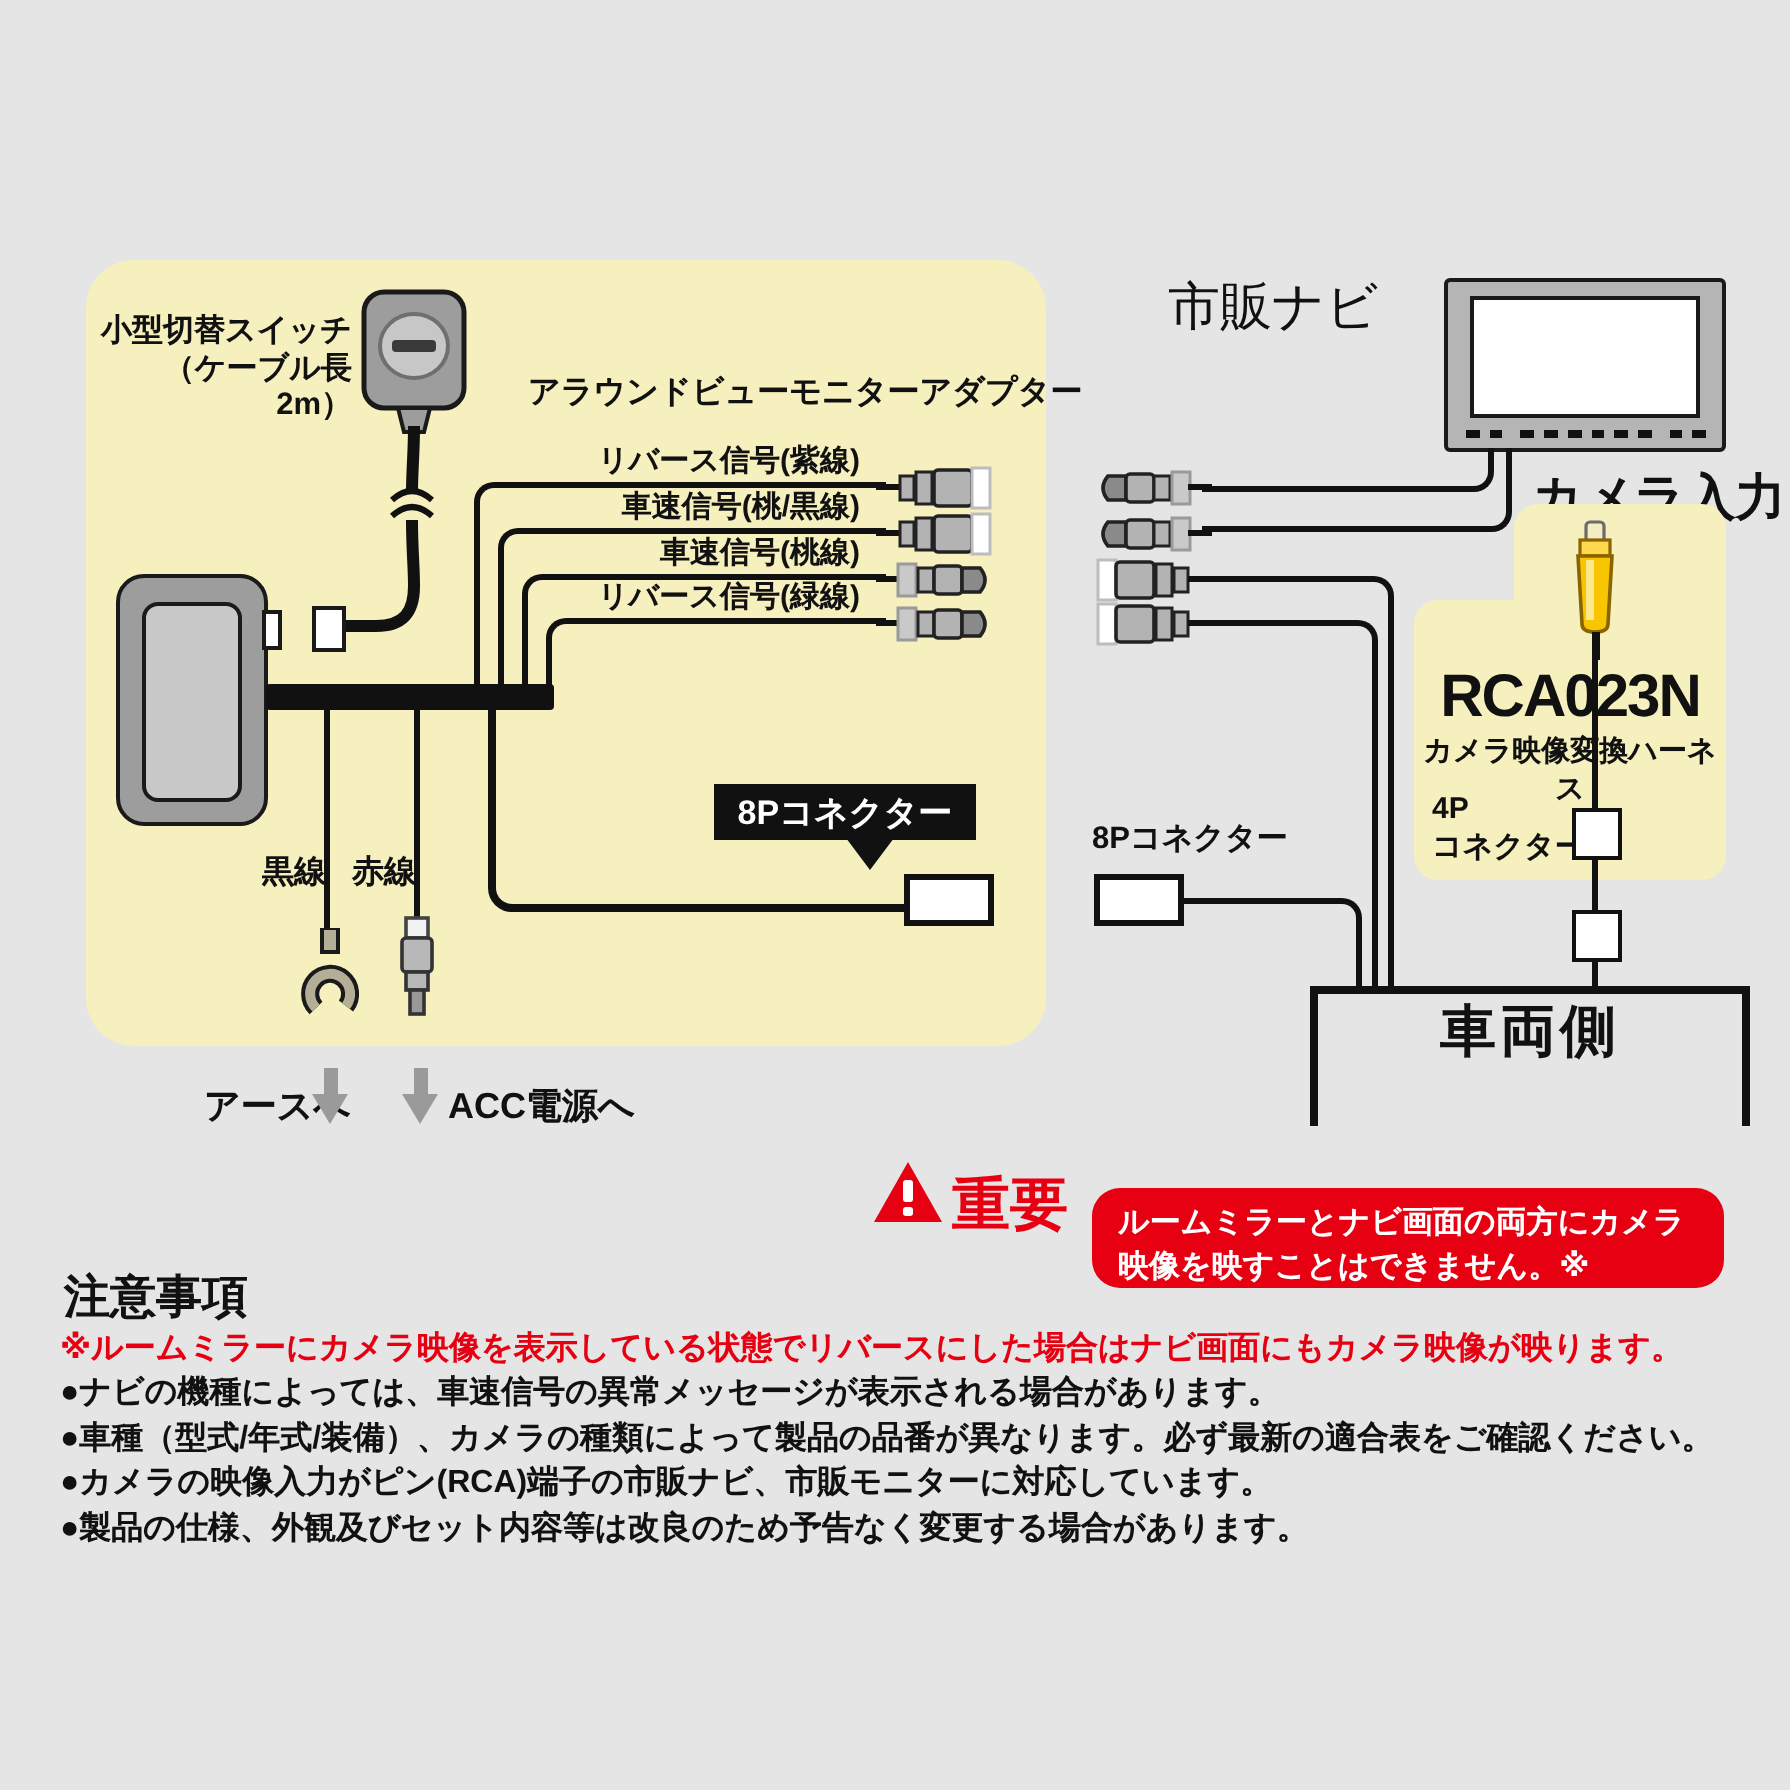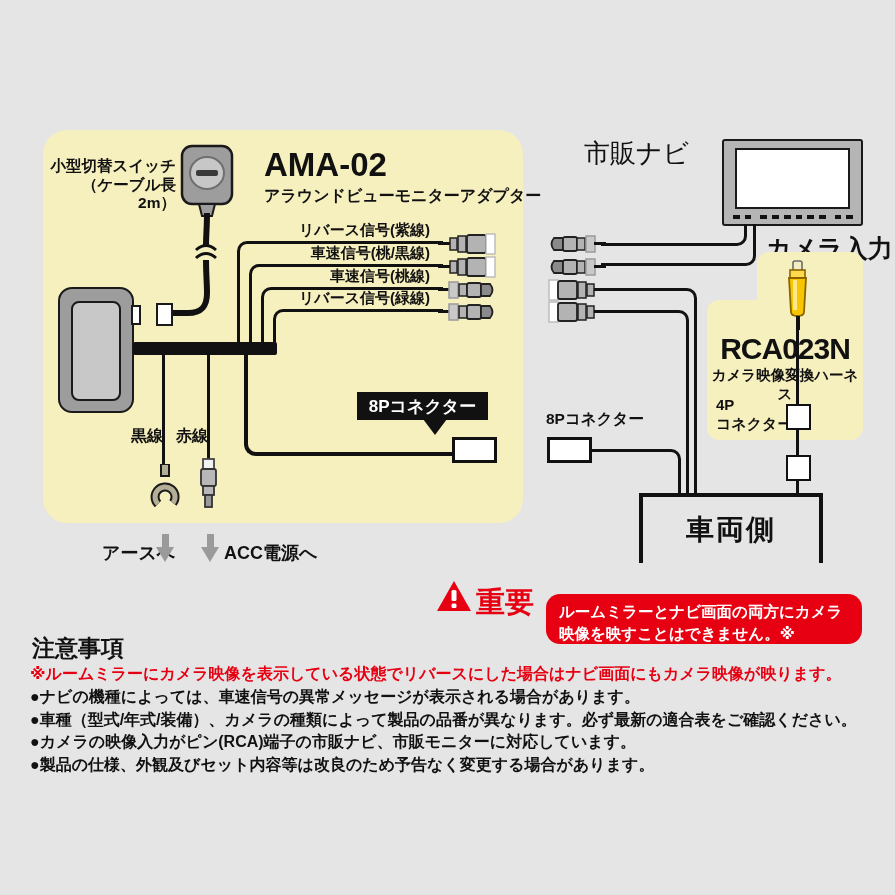--- a/index.html
+++ b/index.html
@@ -49,22 +49,22 @@
              display:flex;align-items:center;justify-content:center;}
   .callout-tail{left:423px;top:419px;width:0;height:0;border-left:12px solid transparent;border-right:12px solid transparent;border-top:16px solid #111;}
   .conn-box{background:#fff;border:3px solid #111;box-sizing:border-box;}
   .p8l-box{left:452px;top:437px;width:45px;height:26px;}
   .p8r-box{left:547px;top:437px;width:45px;height:26px;}
   .sq4p{width:25px;height:26px;border-width:2.5px;}
   .monitor{left:722px;top:139px;width:141px;height:87px;background:#b5b5b5;border:2.5px solid #1a1a1a;border-radius:3px;box-sizing:border-box;}
   .screen{left:735px;top:148px;width:115px;height:61px;background:#fff;border:2px solid #1a1a1a;box-sizing:border-box;}
   .btnrow{left:733px;top:214px;width:120px;height:6px;display:flex;gap:5px;align-items:center;}
   .btnrow span{display:block;width:9px;height:4.5px;background:#111;}
-  .vehicle-box{left:639px;top:493px;width:184px;height:70px;border:4px solid #111;border-bottom:none;box-sizing:border-box;
-               display:flex;justify-content:center;align-items:flex-start;padding-top:14px;}
+  .vehicle-box{left:655px;top:493px;width:220px;height:70px;border:4px solid #111;border-bottom:none;box-sizing:border-box;
+               display:flex;justify-content:center;align-items:flex-start;}
   .garrow{width:18px;}
   .garrow .stem{width:7px;height:13px;background:#9a9a9a;margin:0 auto;}
   .garrow .head{width:0;height:0;border-left:9px solid transparent;border-right:9px solid transparent;border-top:15px solid #9a9a9a;}
 </style>
 </head>
 <body>
 
 <div class="canvas">
 
   <div class="abs cream box1"></div>
@@ -79,21 +79,20 @@
     <ellipse cx="28" cy="30" rx="17" ry="16" fill="#c7c7c7" stroke="#6f6f6f" stroke-width="2"></ellipse>
     <rect x="17" y="27" width="22" height="6" rx="2" fill="#3a3a3a"></rect>
     <path d="M20,61 L36,61 L33,73 L23,73 Z" fill="#9d9d9d" stroke="#1a1a1a" stroke-width="2"></path>
   </svg>
 
   <svg class="abs" style="left:160px;top:213px;" width="60" height="106" viewBox="0 0 60 106">
     <path d="M47,0 C47,14 46,22 46,33 M46,47 C46,62 47,70 47,80 C47,93 42,100 28,100 L12,100" fill="none" stroke="#111" stroke-width="6"></path>
     <path d="M36,37 q10,-9 20,0 M36,45 q10,-9 20,0" fill="none" stroke="#111" stroke-width="3"></path>
   </svg>
 
-  <div class="abs ama-title">AMA-02</div>
   <div class="abs ama-sub">アラウンドビューモニターアダプター</div>
 
   <div class="abs wire-up" style="left:237px;top:241px;width:203px;height:102px;"></div>
   <div class="abs wire-up" style="left:249px;top:264px;width:191px;height:79px;"></div>
   <div class="abs wire-up" style="left:261px;top:287px;width:179px;height:56px;"></div>
   <div class="abs wire-up" style="left:273px;top:309px;width:167px;height:34px;"></div>
 
   <div class="abs wire-label" style="left:230px;top:221px;">リバース信号(紫線)</div>
   <div class="abs wire-label" style="left:230px;top:244px;">車速信号(桃/黒線)</div>
   <div class="abs wire-label" style="left:230px;top:267px;">車速信号(桃線)</div>

